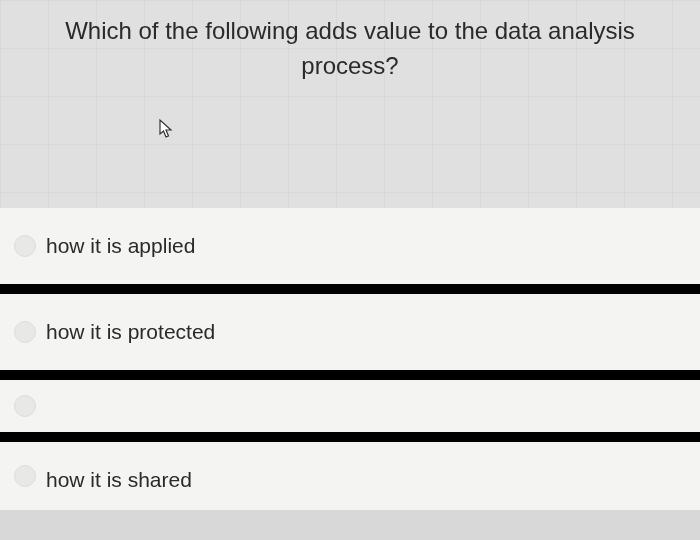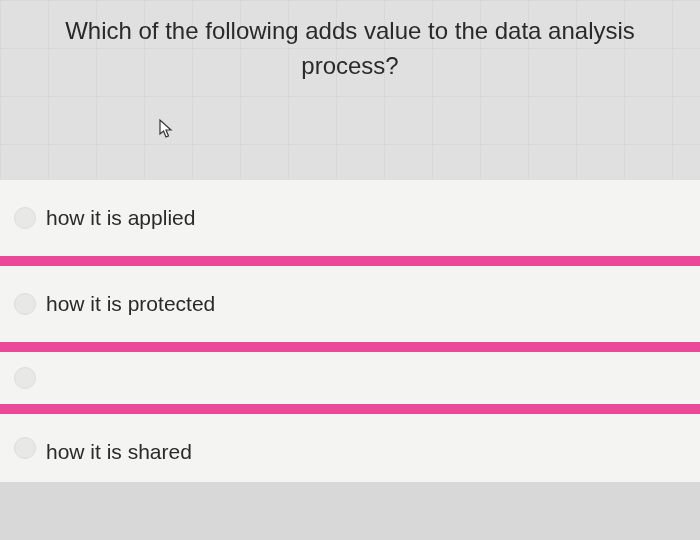--- a/index.html
+++ b/index.html
@@ -14,21 +14,21 @@
       background: #d8d8d8;
       overflow: hidden;
     }
     .question-area {
       background: #e0e0e0;
       background-image:
         linear-gradient(to right, rgba(200,200,200,0.3) 1px, transparent 1px),
         linear-gradient(to bottom, rgba(200,200,200,0.3) 1px, transparent 1px);
       background-size: 48px 48px;
       padding: 14px 20px 45px 20px;
-      height: 180px;
+      height: 208px;
       position: relative;
     }
     .question-text {
       font-size: 24px;
       color: #2a2a2a;
       text-align: center;
       line-height: 1.45;
       font-weight: 400;
     }
     .cursor {
@@ -36,21 +36,21 @@
       left: 158px;
       top: 118px;
       pointer-events: none;
     }
     .options-container {
       background: #d8d8d8;
     }
     .option-row {
       background: #f4f4f2;
       padding: 26px 20px 26px 46px;
-      border-bottom: 10px solid #ec4899;
+      border-bottom: 10px solid #000000;
       position: relative;
       cursor: pointer;
     }
     .option-row:last-child {
       border-bottom: none;
       padding-bottom: 18px;
     }
     .radio-circle {
       position: absolute;
       left: 14px;

